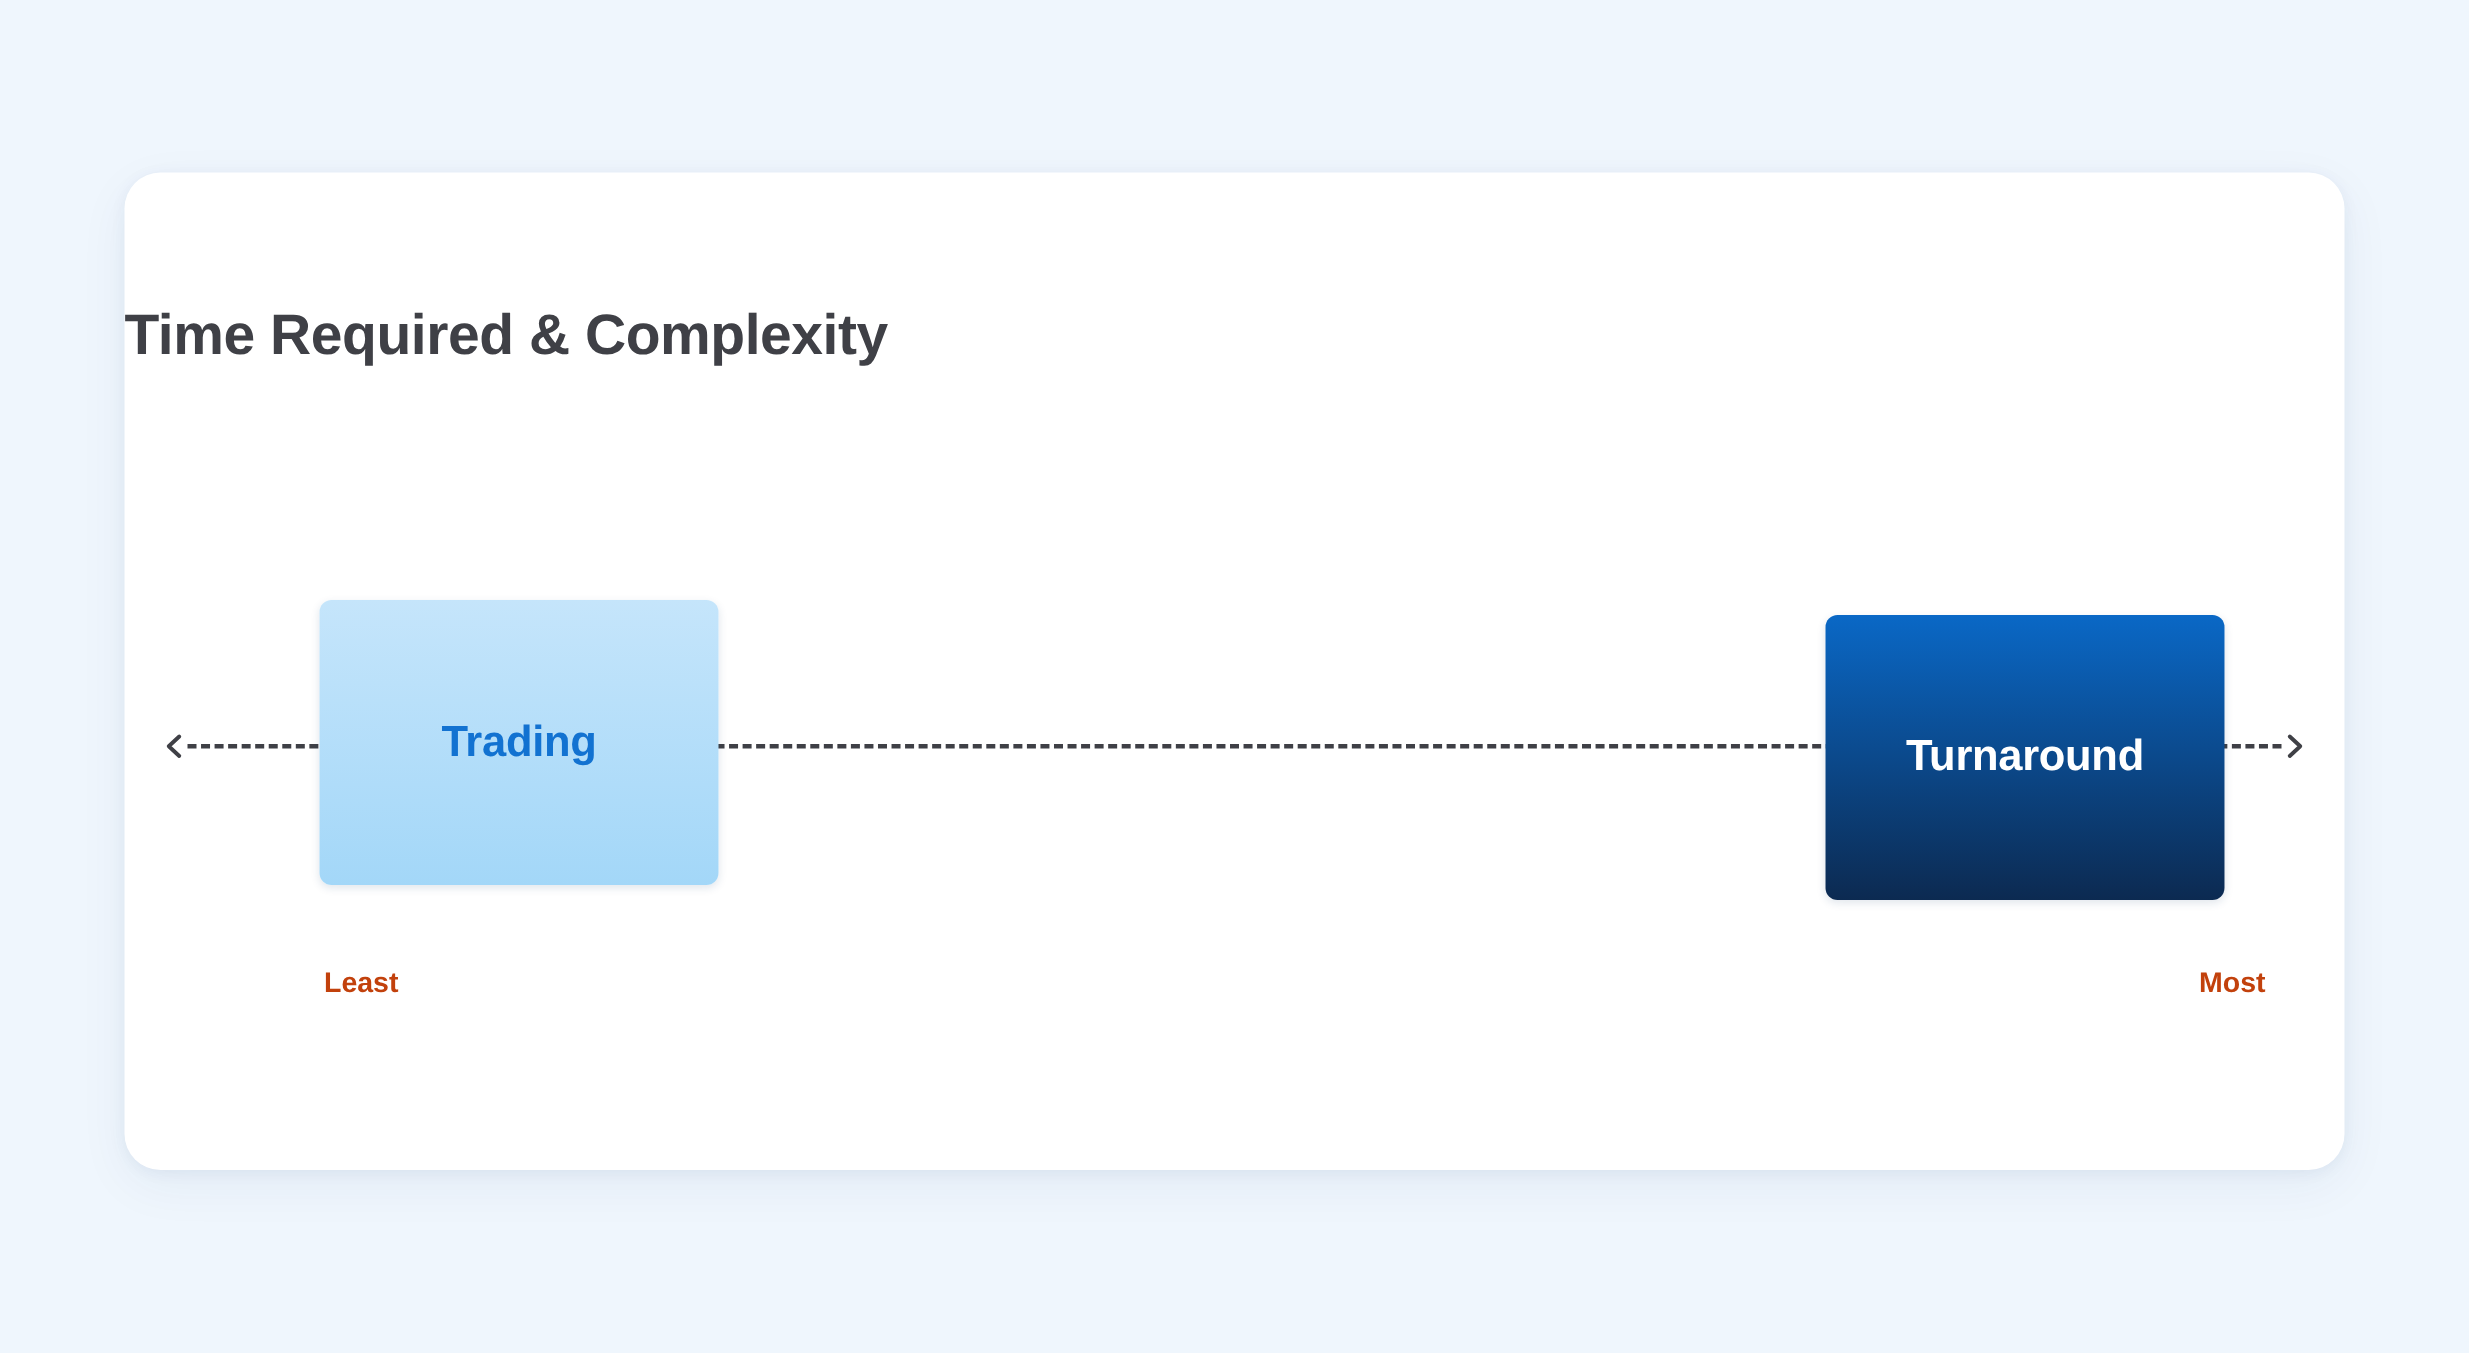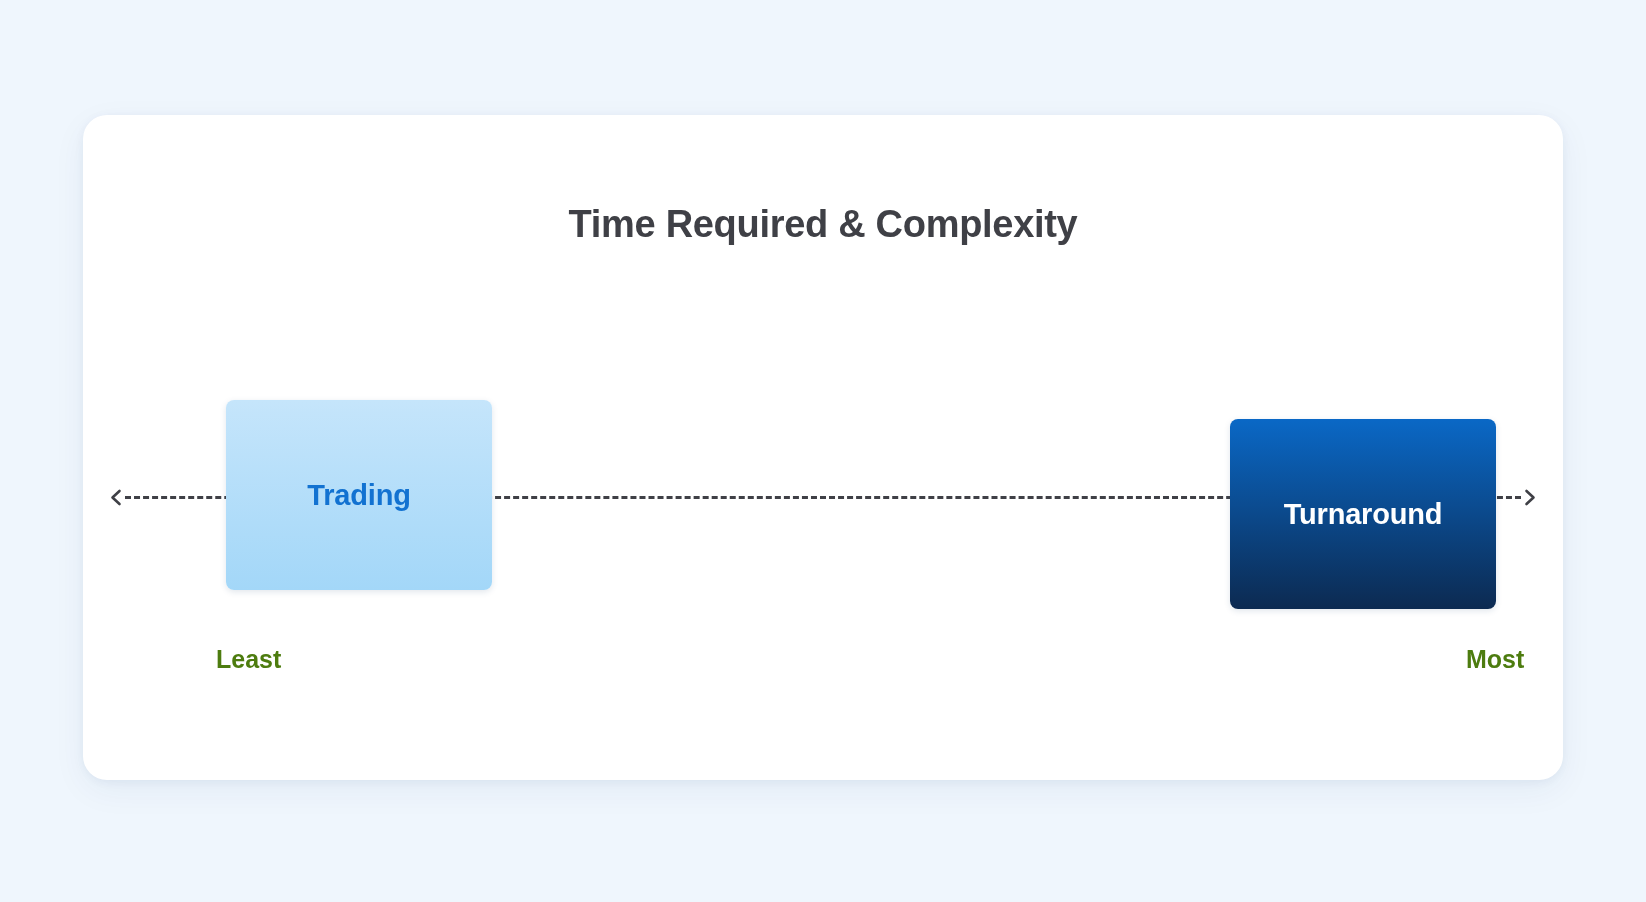--- a/index.html
+++ b/index.html
@@ -35,21 +35,20 @@
     box-shadow: 0 2px 10px rgba(24, 62, 110, 0.055),
                 0 10px 34px rgba(24, 62, 110, 0.055);
   }
 
   
   .chart-title {
     position: absolute;
     left: 0;
     top: 88px;
     width: 100%;
-    text-align: center;
     font-size: 38px;
     font-weight: 700;
     letter-spacing: -0.3px;
     color: #3f4046;
     white-space: nowrap;
   }
 
   
   .spectrum {
     position: absolute;
@@ -85,27 +84,27 @@
     height: 20px;
     transform: translateY(-50%);
   }
   .axis .arrow-head.left  { left: 0; }
   .axis .arrow-head.right { right: 0; }
   .axis .arrow-head svg { display: block; width: 20px; height: 20px; }
 
   
   .boxes {
     position: absolute;
-    left: 143px;
+    left: 130px;
     top: 0;
     width: 1270px;
     height: 190px;
     display: flex;
     justify-content: space-between;
-    align-items: flex-start;
+    align-items: center;
   }
 
   .stage-box {
     position: relative;
     width: 266px;
     height: 190px;
     border-radius: 8px;
     display: flex;
     align-items: center;
     justify-content: center;
@@ -134,23 +133,23 @@
   .box-turnaround {
     background: linear-gradient(180deg, #0a68c6 0%, #0c2a51 100%);
     color: #ffffff;
     margin-top: 19px;
   }
 
   
   .end-label {
     position: absolute;
     top: 530px;
-    font-size: 25px;
+    font-size: 19px;
     font-weight: 700;
-    color: #4d7c0f;
+    color: #c2410c;
     white-space: nowrap;
   }
   .end-label.least { left: 133px; }
   .end-label.most  { left: 1383px; }
 </style>
 </head>
 <body>
 
 <div id="stage">
 

